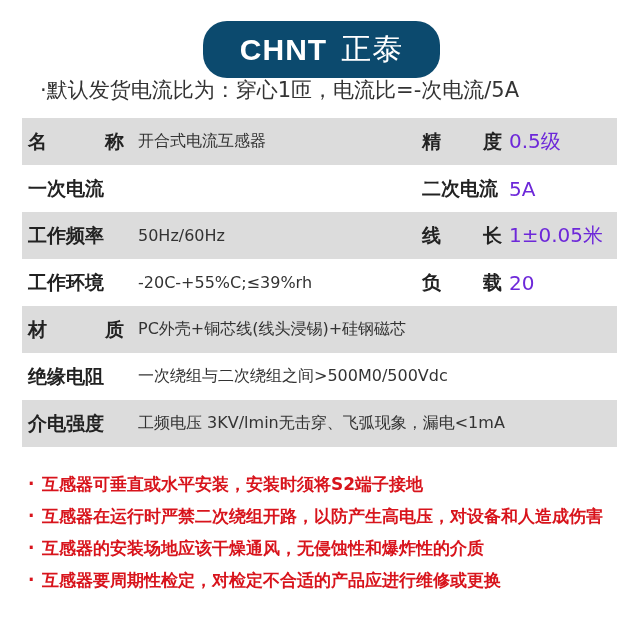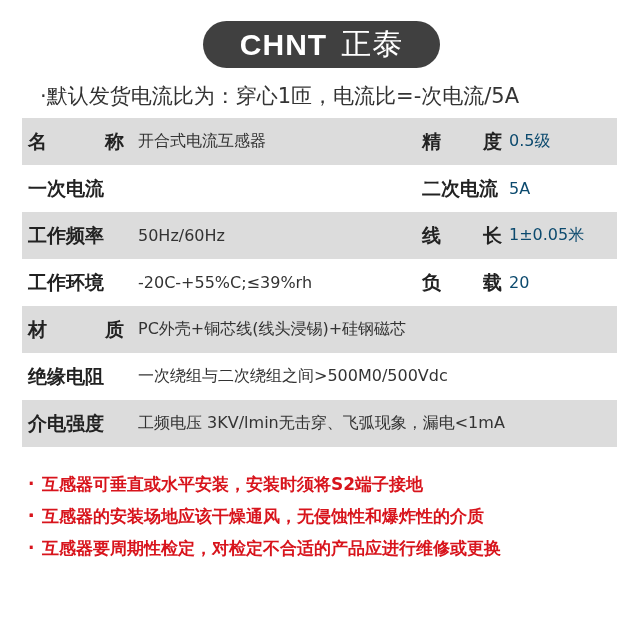--- a/index.html
+++ b/index.html
@@ -2,52 +2,52 @@
 <html><head>
 <meta charset="utf-8">
 <style>
   html, body { margin:0; padding:0; }
   body {
     width:640px; height:640px; background:#ffffff; overflow:hidden;
     font-family: "DejaVu Sans", "Liberation Sans", sans-serif;
     position:relative; color:#222;
   }
   .logo {
-    position:absolute; left:203px; top:21px; width:237px; height:47px;
-    background:#404040; border-radius:24px;
+    position:absolute; left:203px; top:21px; width:237px; height:57px;
+    background:#0c4a6e; border-radius:24px;
     display:flex; align-items:center; justify-content:center;
     color:#fff; font-weight:bold; font-size:30px; letter-spacing:1px;
     font-family: "Liberation Sans", sans-serif;
   }
   .logo .brand { position:relative; }
   .logo .cn { margin-left:14px; font-size:30px; font-weight:normal; font-family:Liberation Serif, serif; }
 
   .subtitle {
-    position:absolute; left:40px; top:82px; width:600px;
+    position:absolute; left:40px; top:76px; width:600px;
     font-size:21px; color:#333; white-space:nowrap;
   }
 
   .table { position:absolute; left:22px; top:118px; width:595px; }
   .row {
     height:47px; display:flex; align-items:center; position:relative;
   }
   .row.gray { background:#dcdcdc; }
   .label {
     position:absolute; left:6px; width:96px; font-size:19px; font-weight:bold; color:#222;
     display:flex; justify-content:space-between; white-space:nowrap;
   }
   .value {
     position:absolute; left:116px; font-size:16px; color:#333; white-space:nowrap;
   }
   .label2 {
     position:absolute; left:400px; width:80px; font-size:19px; font-weight:bold; color:#222;
     display:flex; justify-content:space-between; white-space:nowrap;
   }
   .value2 {
-    position:absolute; left:487px; font-size:16px; color:#0c4a6e; white-space:nowrap;
+    position:absolute; left:487px; font-size:20px; color:#6d28d9; white-space:nowrap;
   }
 
   .notes { position:absolute; left:28px; top:468px; width:600px; }
   .note {
     color:#d8141c; font-size:17px; line-height:32px; position:relative;
     padding-left:14px; font-weight:bold;
   }
   .note .bullet { position:absolute; left:0; top:0; }
 </style>
 </head>
@@ -108,16 +108,16 @@
     <div class="value">一次绕组与二次绕组之间&gt;500M0/500Vdc</div>
   </div>
   <div class="row gray">
     <div class="label">介电强度</div>
     <div class="value">工频电压 3KV/lmin无击穿、飞弧现象，漏电&lt;1mA</div>
   </div>
 </div>
 
 <div class="notes">
   <div class="note"><span class="bullet">·</span><span>互感器可垂直或水平安装，安装时须将S2端子接地</span></div>
-  <div class="note"><span class="bullet">·</span></div>
+  <div class="note"><span class="bullet">·</span><span>互感器在运行时严禁二次绕组开路，以防产生高电压，对设备和人造成伤害</span></div>
   <div class="note"><span class="bullet">·</span><span>互感器的安装场地应该干燥通风，无侵蚀性和爆炸性的介质</span></div>
   <div class="note"><span class="bullet">·</span><span>互感器要周期性检定，对检定不合适的产品应进行维修或更换</span></div>
 </div>
 
 </body></html>

